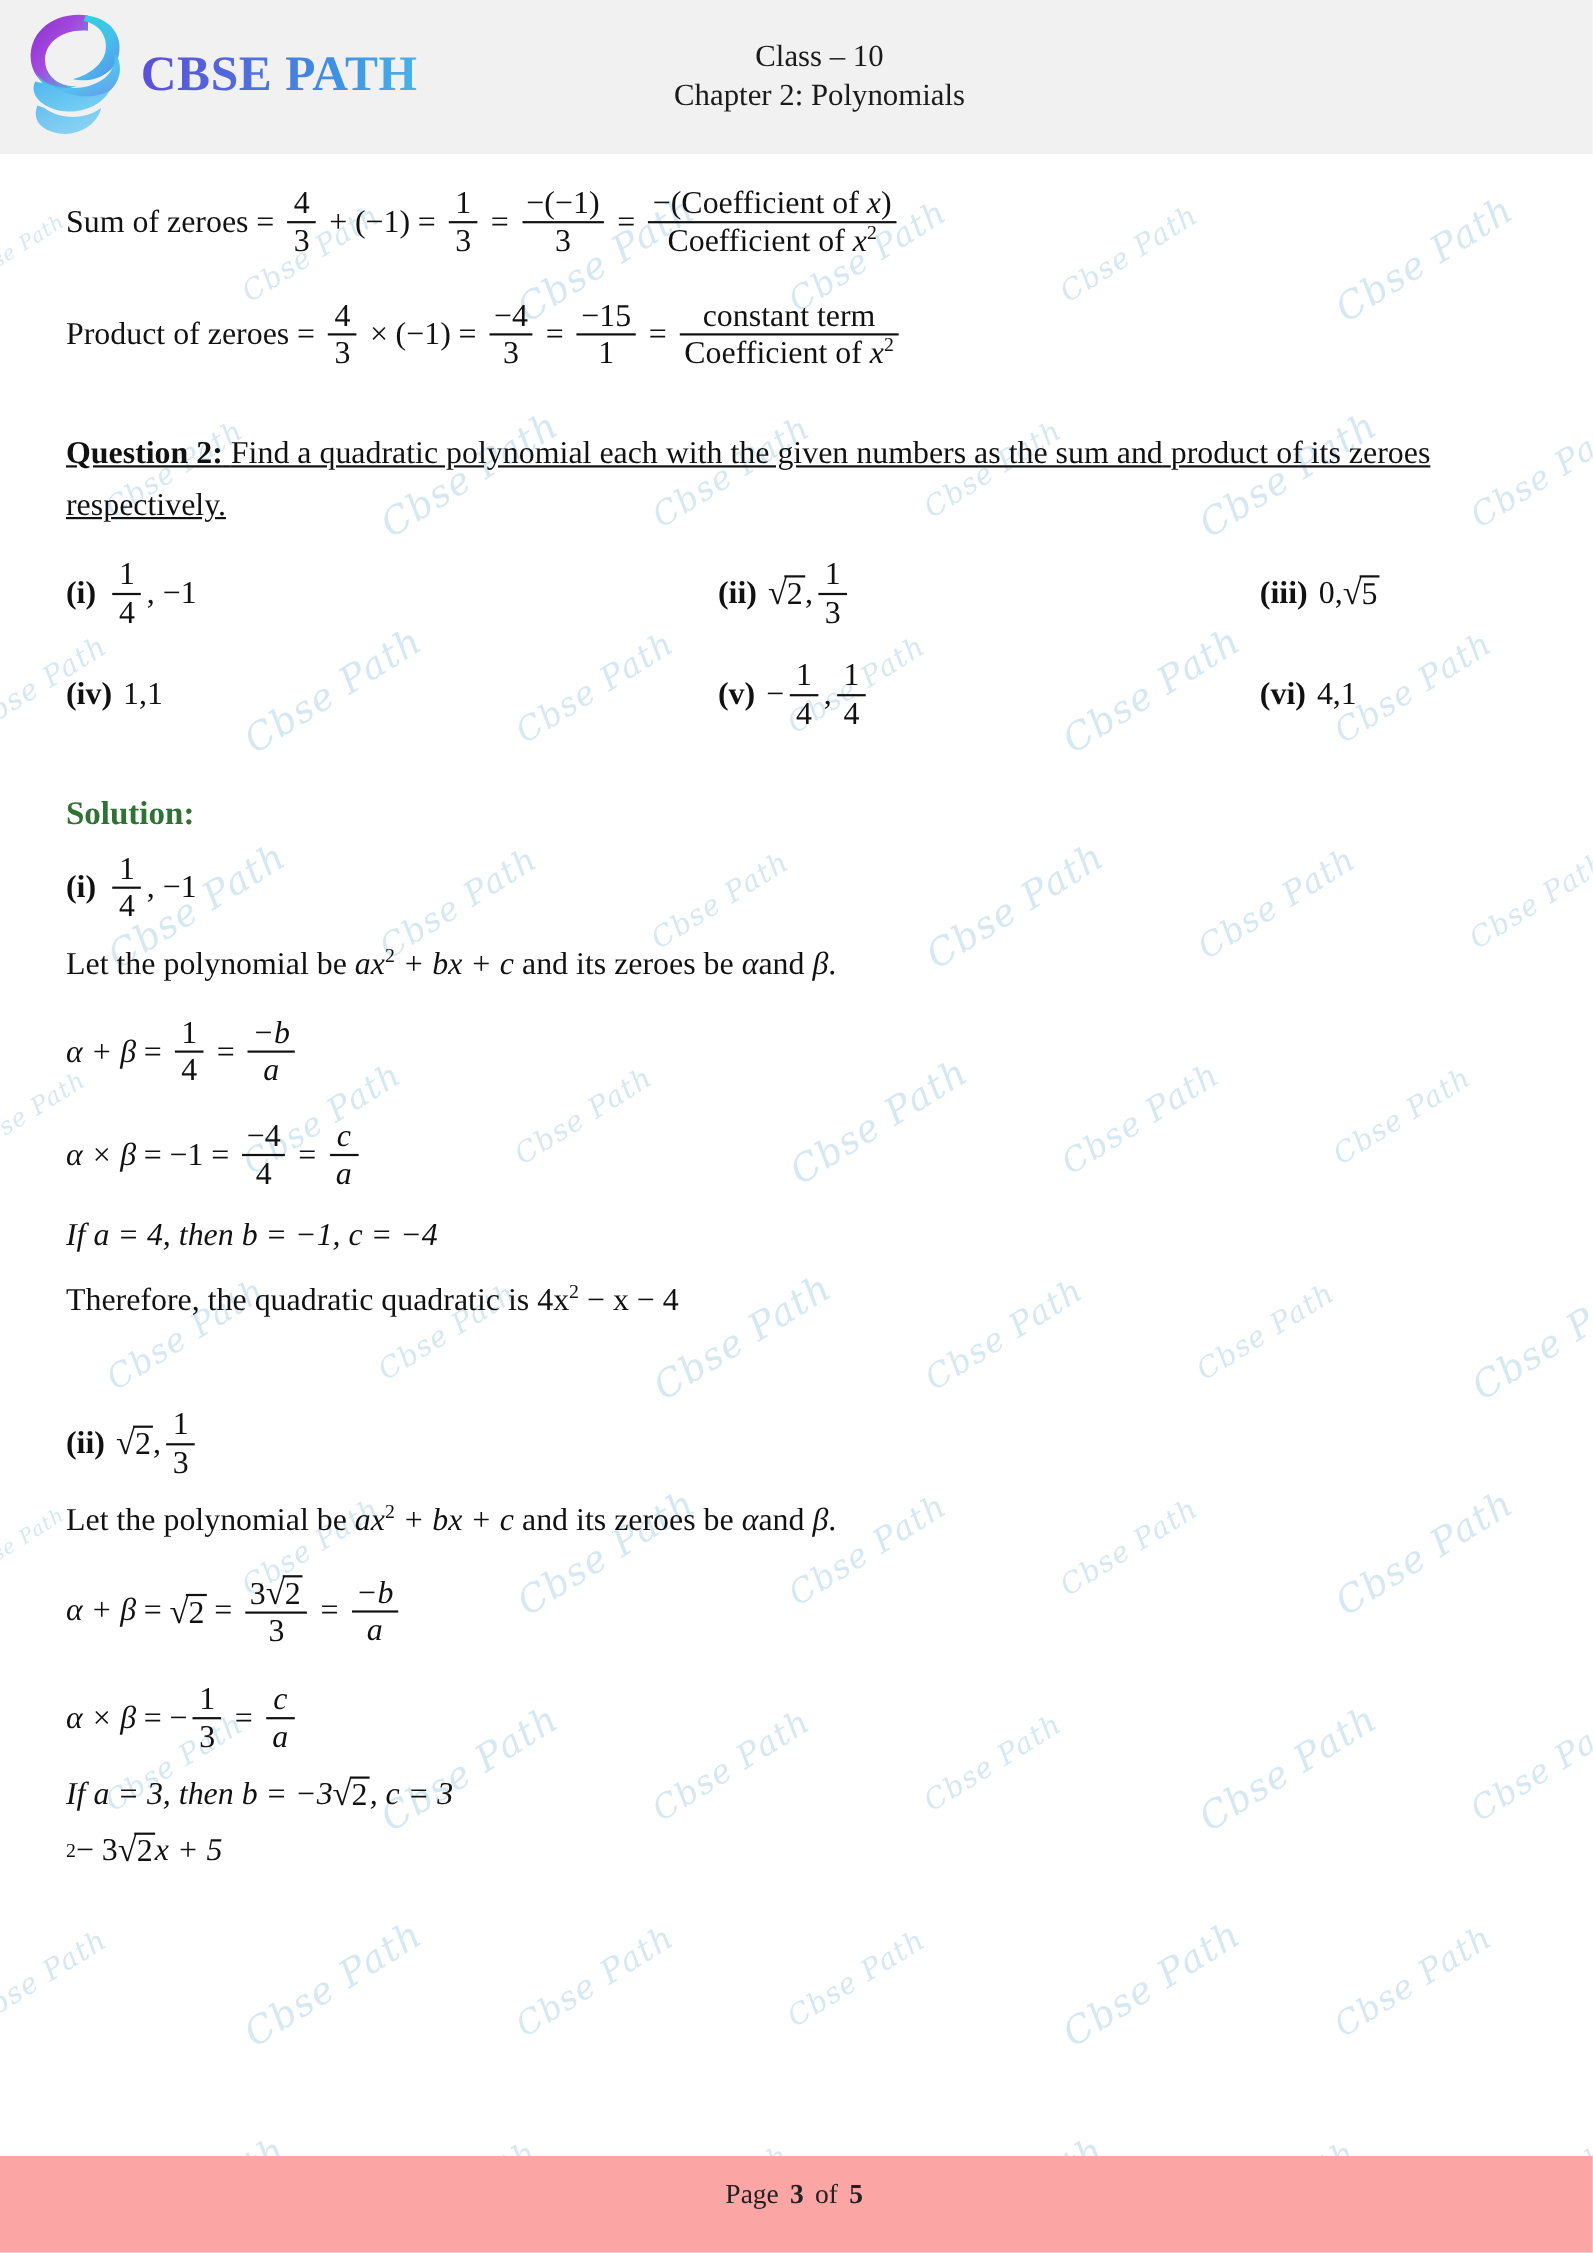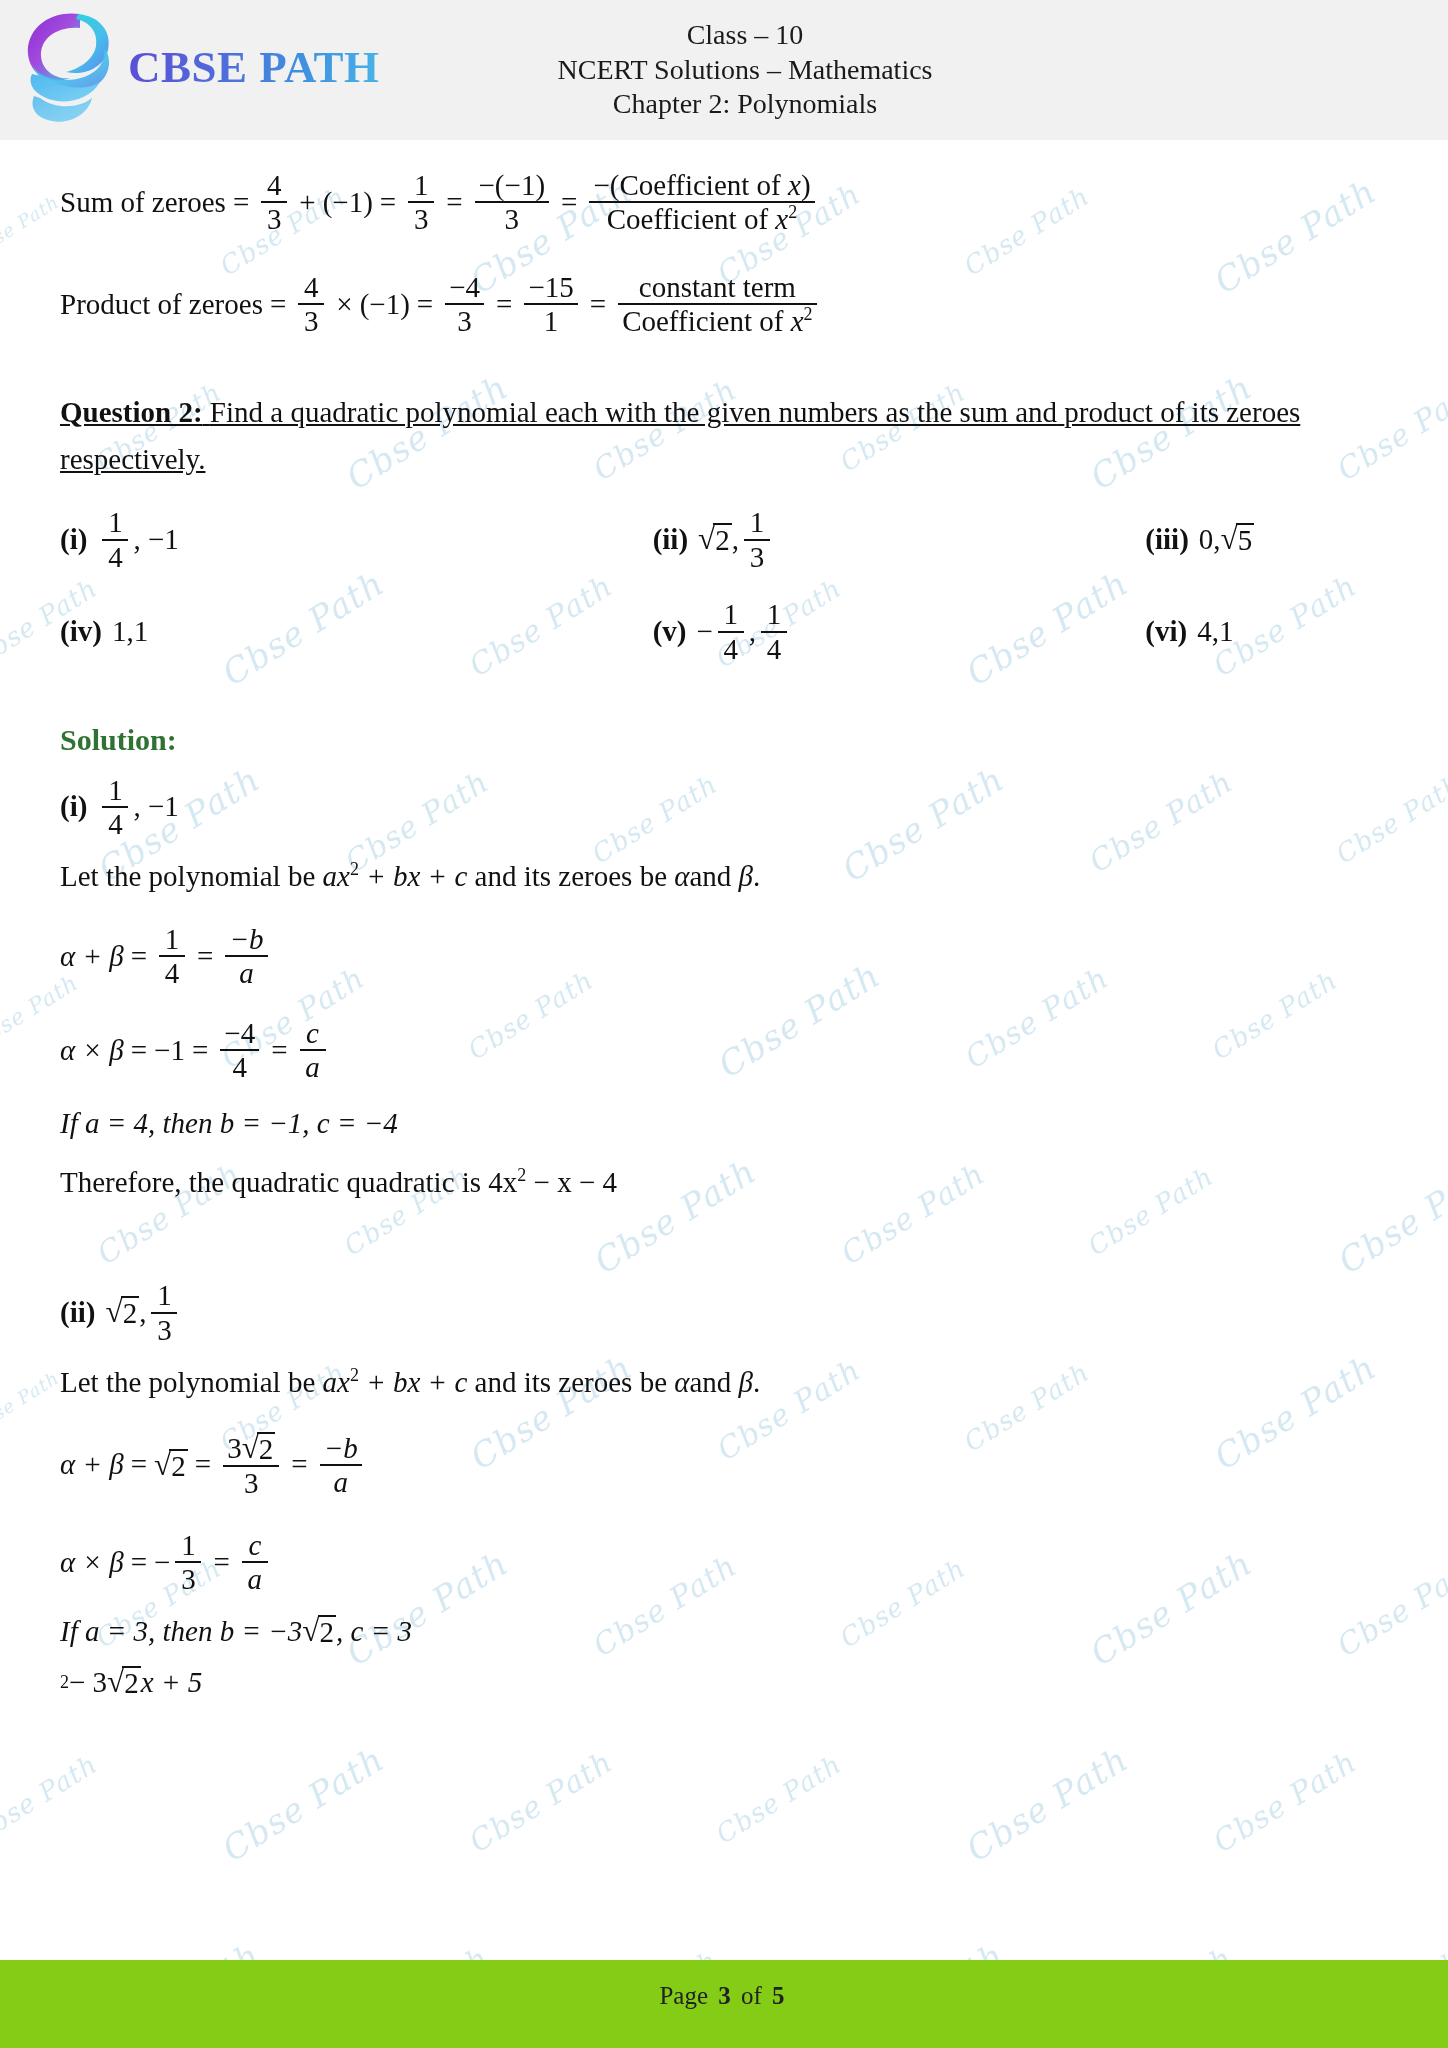--- a/index.html
+++ b/index.html
@@ -182,21 +182,21 @@
     margin-top: 56px;
   }
 
   .subpart { margin-top: 18px; }
   .stmt { margin-top: 14px; }
 
   
   #footer {
     flex: 0 0 88px;
     height: 88px;
-    background: #84cc16;
+    background: #fca5a5;
     display: flex;
     align-items: flex-start;
     justify-content: center;
     padding-top: 22px;
     box-sizing: border-box;
     font-family: "Liberation Serif", serif;
     font-size: 25px;
     color: #222;
     z-index: 5;
   }
@@ -231,21 +231,20 @@
         <path d="M60 8 C82 10 94 26 90 44 C86 62 66 70 48 66 C64 62 76 52 78 40 C80 26 72 16 58 13 Z" fill="url(#g2)"></path>
         <path d="M86 44 C88 62 70 74 48 74 C30 74 18 68 14 58 C22 80 46 90 68 84 C88 78 96 60 88 44 Z" fill="url(#g2)" opacity="0.92"></path>
         <path d="M30 72 C46 84 70 84 82 76 C72 94 46 100 28 92 C14 86 10 76 14 68 Z" fill="url(#g3)"></path>
         <path d="M22 92 C38 104 62 102 74 92 C70 110 48 120 30 114 C16 110 12 100 16 90 Z" fill="url(#g3)" opacity="0.85"></path>
       </svg>
       <div id="brand-text">CBSE PATH</div>
     </div>
 
     <div id="header-titles">
       <div>Class – 10</div>
-      <div>NCERT Solutions – Mathematics</div>
       <div>Chapter 2: Polynomials</div>
     </div>
   </div>
 
   <div id="content">
 
     <div id="watermarks">
         <div class="wm" style="left: -36px; top: 76px; font-size: 18px;">Cbse Path</div>
         <div class="wm" style="left: 212px; top: 76px; font-size: 26px;">Cbse Path</div>
         <div class="wm" style="left: 460px; top: 76px; font-size: 34px;">Cbse Path</div>

